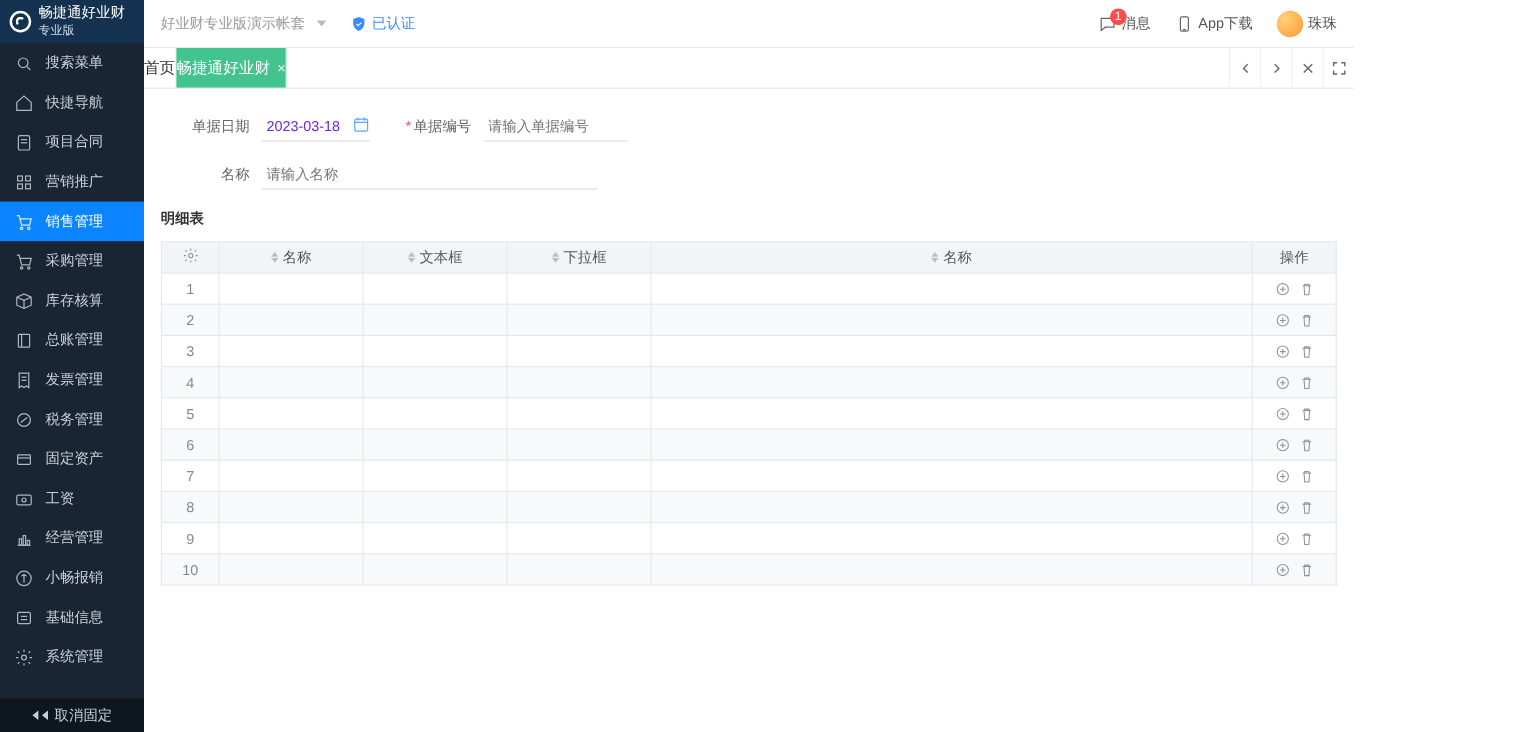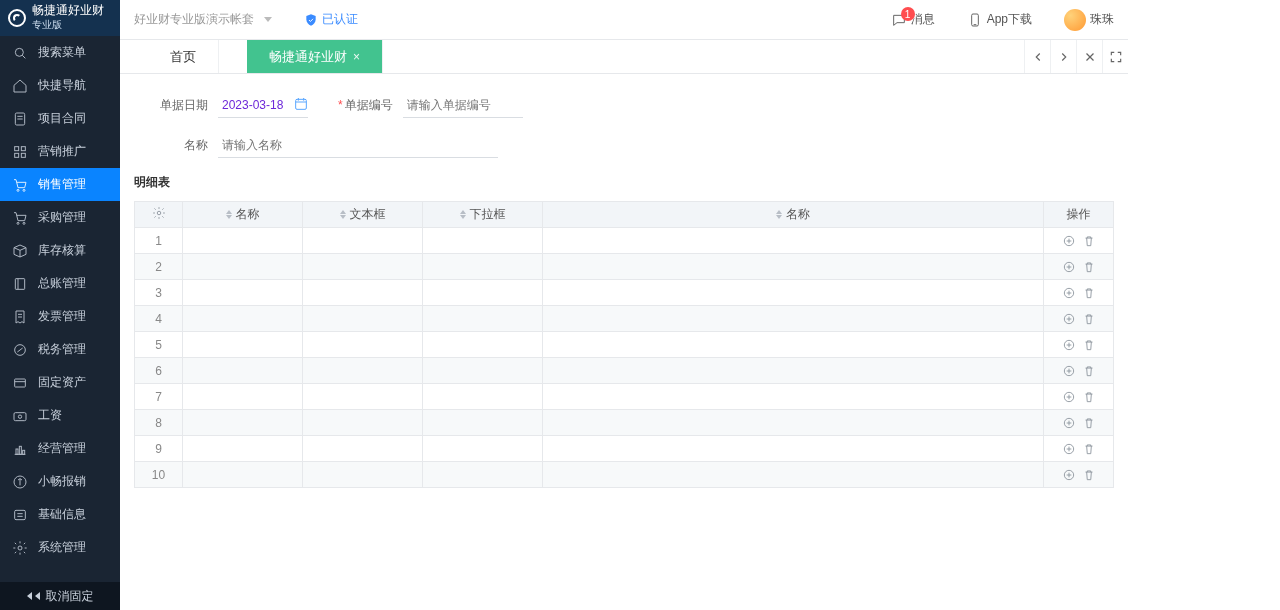--- a/index.html
+++ b/index.html
@@ -24,34 +24,34 @@
 .pin-bar { height: 28px; background: #0e1620; display: flex; align-items: center; justify-content: center; gap: 6px; cursor: pointer; }
 .pin-bar .tri { display:inline-block; width:0; height:0; border-top:4px solid transparent; border-bottom:4px solid transparent; }
 .pin-bar .tri.l { border-right:5px solid #c8d0db; }
 .pin-bar .tri.r { border-right:5px solid #c8d0db; margin-left:-3px;}
 .pin-bar .txt { color:#c8d0db; }
 
 
 .main { flex: 1; display: flex; flex-direction: column; min-width: 0; }
 
 
-.topbar { height: 40px; border-bottom: 1px solid #e6e8eb; display: flex; align-items: center; padding: 0 14px; gap: 32px; }
+.topbar { height: 40px; border-bottom: 1px solid #e6e8eb; display: flex; align-items: center; padding: 0 14px; gap: 20px; }
 .acct { color: #999; display: flex; align-items: center; gap: 10px; }
 .chev { width:0; height:0; border-left:4px solid transparent; border-right:4px solid transparent; border-top:5px solid #bbb; }
 .verified { color: #3a8bff; display: flex; align-items: center; gap: 4px; }
 .shield { width:14px; height:14px; }
 .topbar .spacer { flex: 1; }
 .top-action { display: flex; align-items: center; gap: 4px; color: #555; cursor: pointer; position: relative; }
 .top-action svg { width:16px; height:16px; stroke:#666; fill:none; stroke-width:1.5; }
 .badge { position: absolute; top:-4px; left:10px; background:#ff4d4f; color:#fff; border-radius:8px; font-size:10px; min-width:14px; height:14px; display:flex; align-items:center; justify-content:center; padding:0 3px; }
 .avatar { width:22px; height:22px; border-radius:50%; background: radial-gradient(circle at 30% 30%, #ffd27a, #ff9933); display:inline-block; }
 
 
 .tabbar { height: 34px; display: flex; align-items: stretch; border-bottom: 1px solid #e6e8eb; }
-.tab { display: flex; align-items: center; padding: 0 22px; font-size: 13px; color: #555; cursor: pointer; border-right: 1px solid #eef0f2; margin-left: 28px; }
+.tab { display: flex; align-items: center; padding: 0 0; font-size: 13px; color: #555; cursor: pointer; border-right: 1px solid #eef0f2; }
 .tab.home { color: #333; }
 .tab.active { background: #42c38f; color: #fff; }
 .tab .close { margin-left: 6px; font-size: 12px; opacity:.9; }
 .tabbar .grow { flex:1; }
 .tab-ctrl { width: 26px; display:flex; align-items:center; justify-content:center; border-left:1px solid #eef0f2; cursor:pointer; color:#666; }
 .tab-ctrl svg { width:14px; height:14px; stroke:#666; fill:none; stroke-width:2; }
 
 
 .content { flex:1; overflow:auto; padding: 14px 0 0 0; }
 .form-row { display:flex; align-items:center; gap: 30px; padding: 4px 0 10px 40px; }

